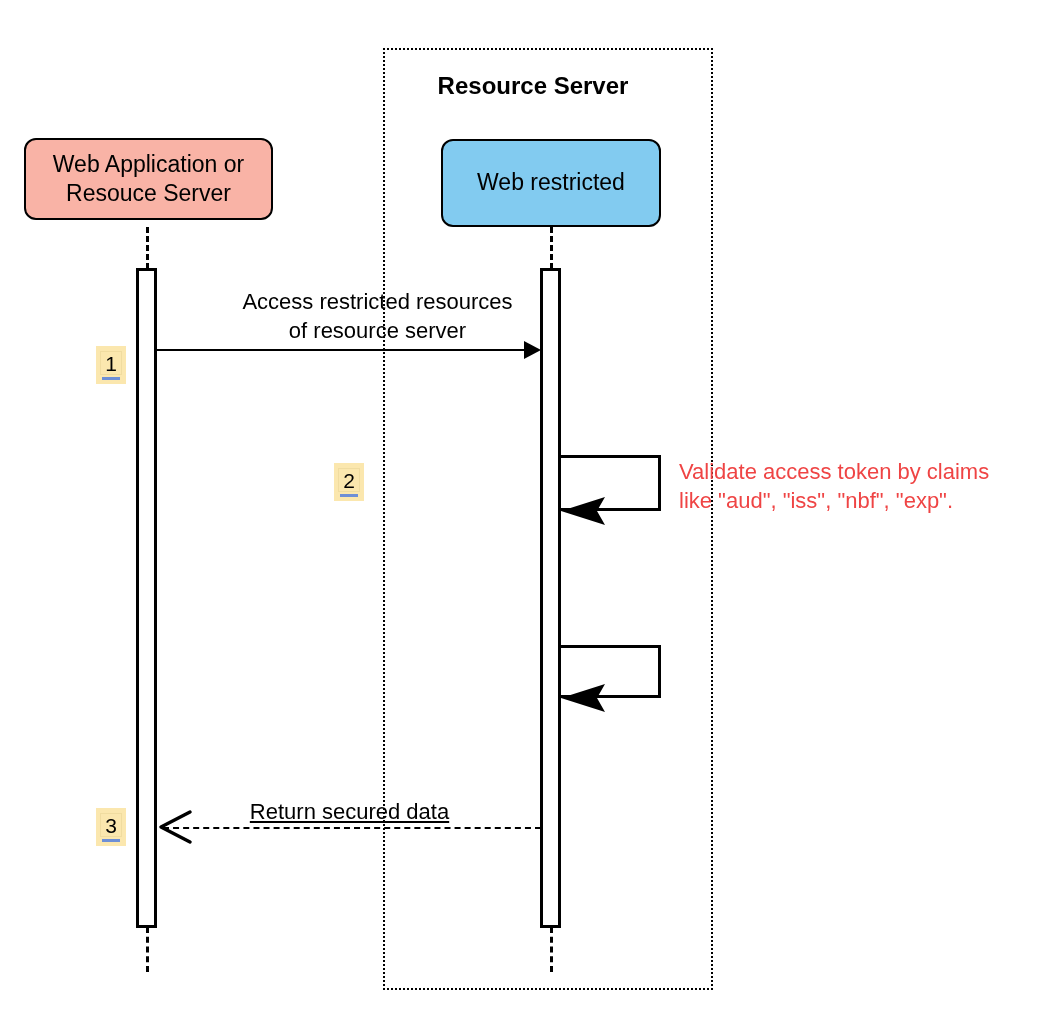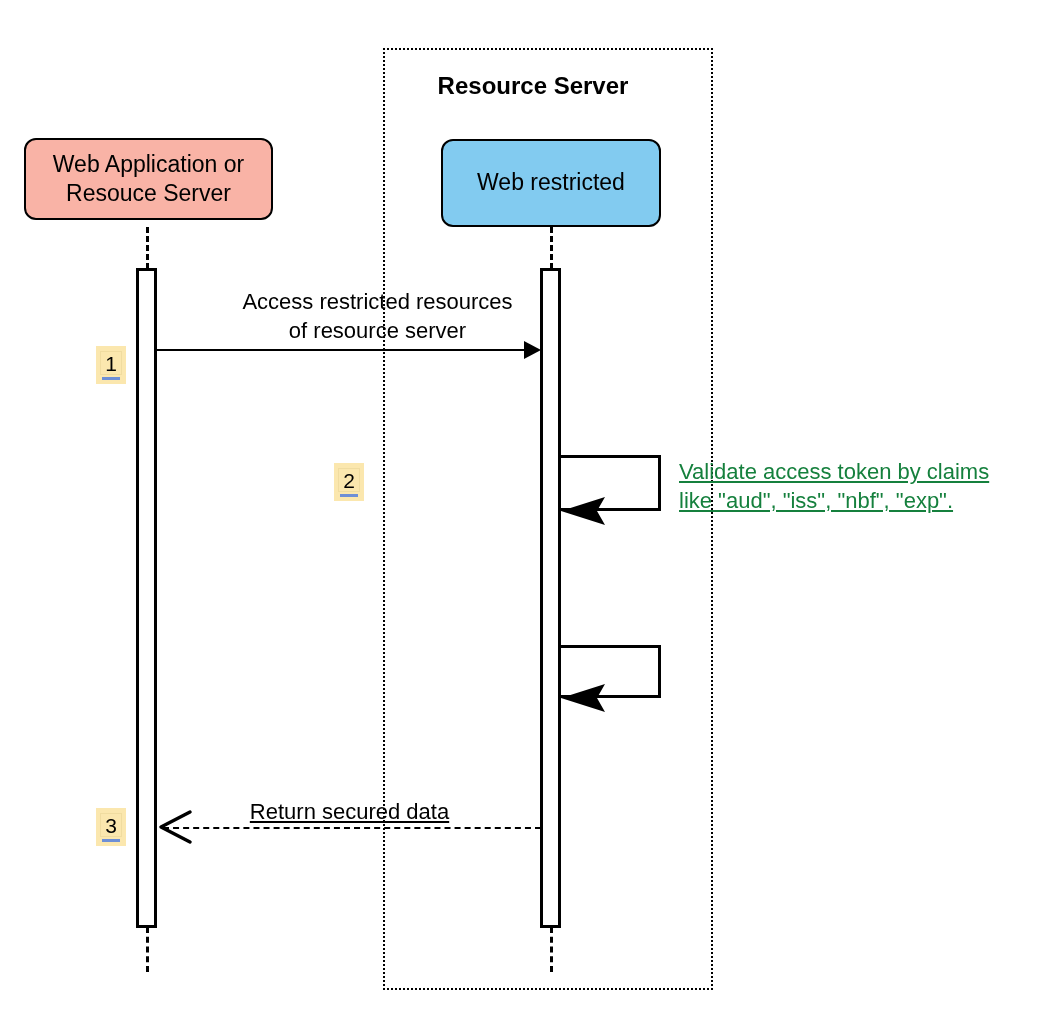--- a/index.html
+++ b/index.html
@@ -96,23 +96,22 @@
     position: absolute;
     box-sizing: border-box;
     border: 3px solid #000000;
     border-left: none;
     background: transparent;
   }
   .note {
     position: absolute;
     font-size: 22px;
     line-height: 1.32;
-    color: #15803d;
+    color: #ef4444;
     white-space: pre-line;
-    text-decoration: underline;
   }
   
   .step-badge {
     position: absolute;
     width: 30px;
     height: 38px;
     background: #fbe7ae;
     display: flex;
     flex-direction: column;
     align-items: center;

